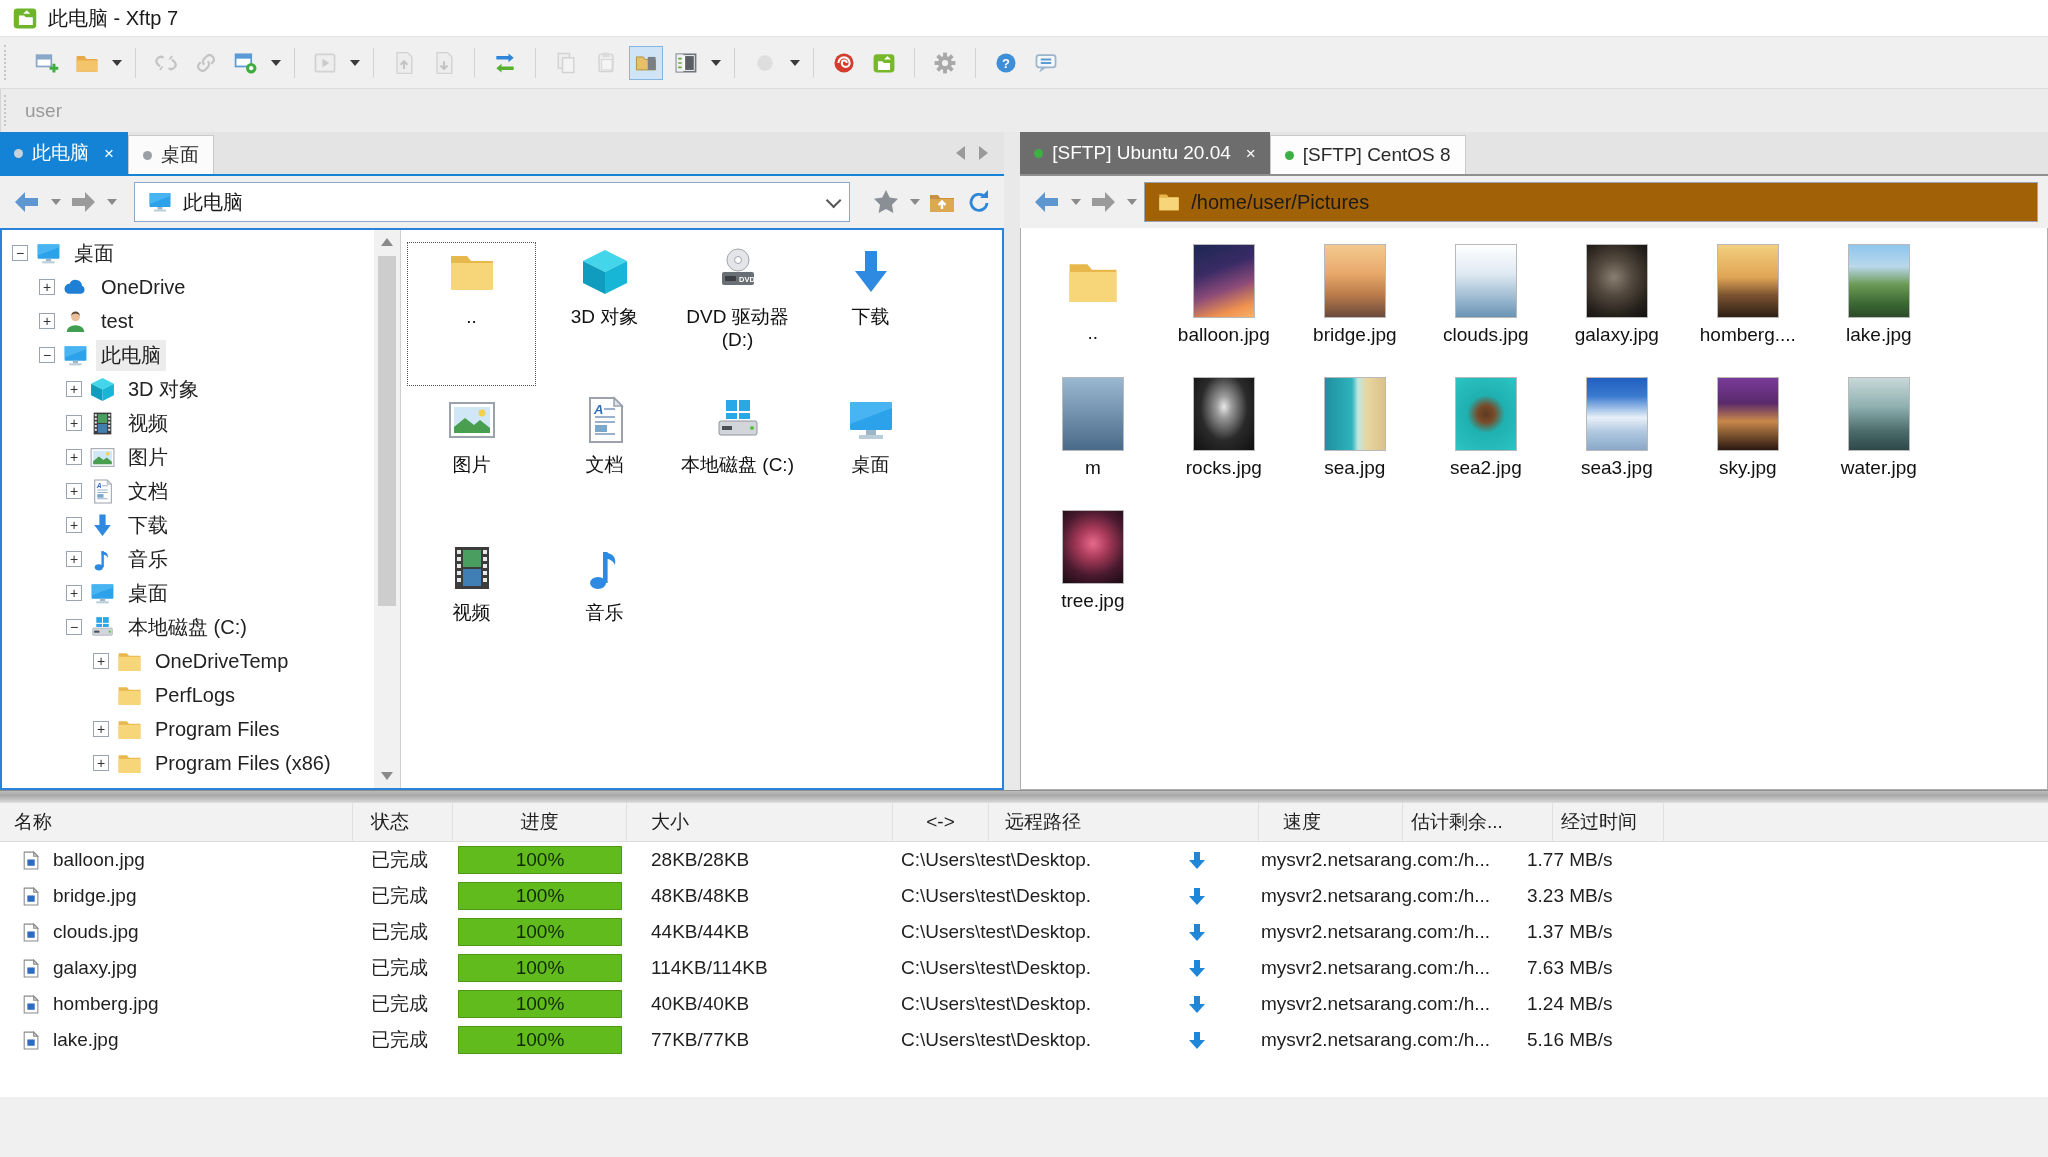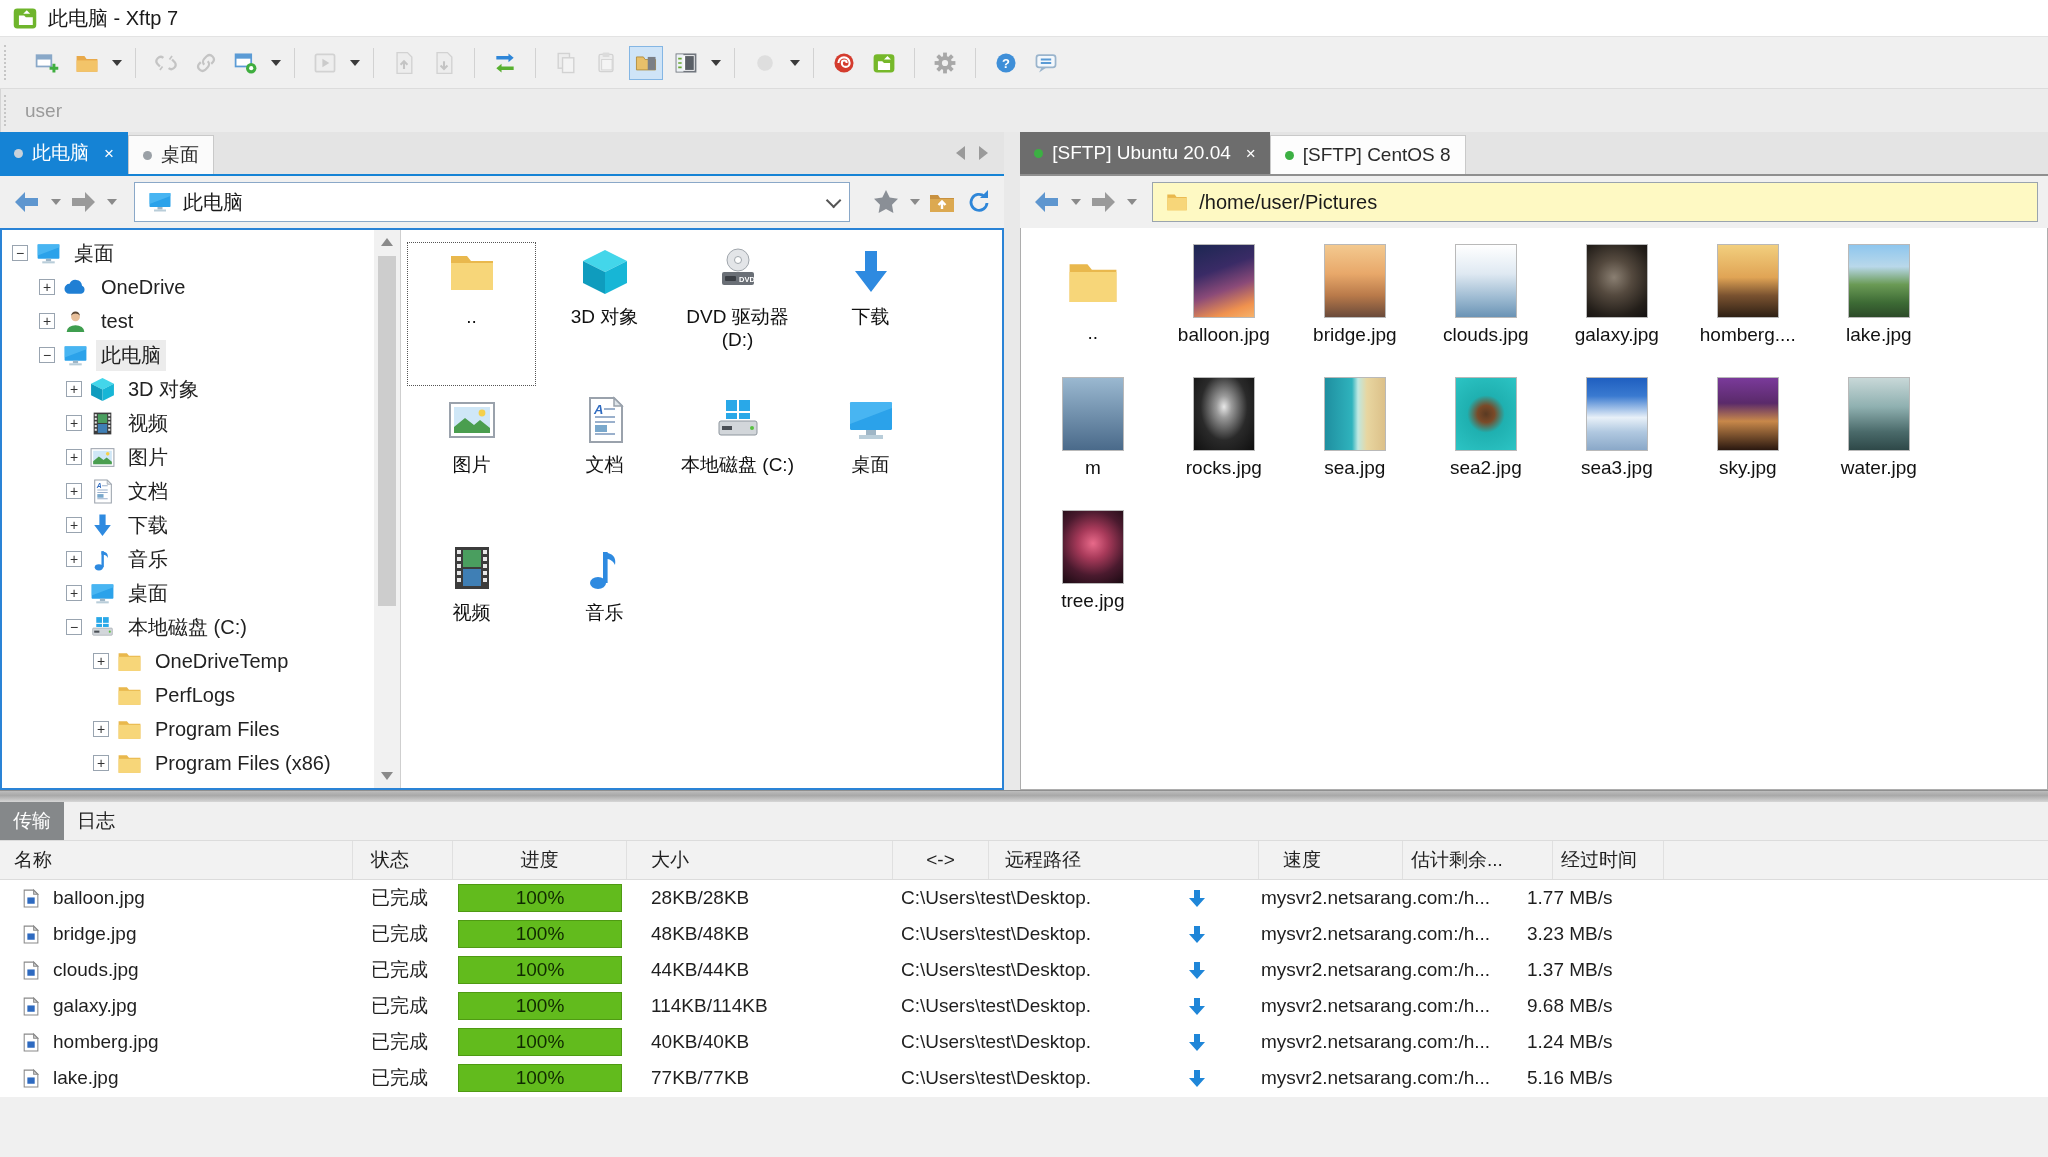--- a/index.html
+++ b/index.html
@@ -57,21 +57,21 @@
   .tab-nav { display:flex; align-items:center; gap:14px; padding-right:16px; }
   .tri-l { width:0; height:0; border-top:7px solid transparent; border-bottom:7px solid transparent; border-right:9px solid #9a9a9a; }
   .tri-r { width:0; height:0; border-top:7px solid transparent; border-bottom:7px solid transparent; border-left:9px solid #9a9a9a; }
 
   .navrow { height:52px; background:#f0f0f0; display:flex; align-items:center; padding:0 10px 0 12px; gap:7px; }
   .nav-ic { width:30px; height:30px; flex:0 0 auto; }
   .combo { flex:1; height:40px; background:#fff; border:1px solid #8aa8c8; display:flex; align-items:center; gap:10px; padding:0 12px; margin:0 14px 0 10px; }
   .combo .ci { width:26px; height:26px; }
   .combo .ctext { font-size:20px; color:#1a1a1a; }
   .chev { margin-left:auto; width:11px; height:11px; border-right:2px solid #555; border-bottom:2px solid #555; transform:rotate(45deg) translateY(-3px); }
-  .pathfield { flex:1; height:40px; background:#fef9c3; border:1px solid #9aa4ae; display:flex; align-items:center; gap:10px; padding:0 12px; margin-left:8px; }
+  .pathfield { flex:1; height:40px; background:#a16207; border:1px solid #9aa4ae; display:flex; align-items:center; gap:10px; padding:0 12px; }
   .pathfield .ci { width:24px; height:24px; }
   .pathfield .ctext { font-size:20px; color:#1a1a1a; }
 
   .content.left-content { flex:1; border:2px solid #2a83d6; background:#fff; display:flex; overflow:hidden; }
   .tree { width:372px; overflow:hidden; padding-top:6px; }
   .tree-row { height:34px; display:flex; align-items:center; gap:7px; font-size:20px; white-space:nowrap; }
   .expander { width:16px; height:16px; border:1px solid #99a4b0; background:#fff; flex:0 0 auto;
               display:flex; align-items:center; justify-content:center; font-size:14px; line-height:1; color:#333; }
   .expander.none { border:none; }
   .tree-ic { width:27px; height:27px; flex:0 0 auto; }
@@ -823,24 +823,20 @@
             <div class="flabel">tree.jpg</div>
           </div>
         </div>
     </div>
 
   </div>
 
   <div class="hsplit"></div>
 
   <div class="transfer">
-    <div class="ttabs" id="ttabs">
-        <div class="ttab active">传输</div>
-        <div class="ttab">日志</div>
-      </div>
     <div class="thead" id="thead">
         <div class="th" style="width: 353px; padding-left: 14px;">
           <span>名称</span>
         </div>
         <div class="th" style="width: 100px; padding-left: 18px;">
           <span>状态</span>
         </div>
         <div class="th" style="width: 174px; justify-content: center;">
           <span>进度</span>
         </div>
@@ -1017,21 +1013,21 @@
             <span class="dirarrow">
               <svg viewBox="0 0 20 20">
                 <path d="M7 2h6v8h5l-8 9-8-9h5z" fill="#1f86d8"></path>
               </svg>
             </span>
           </div>
           <div class="td" style="width: 270px; padding-left: 16px;">
             <span>mysvr2.netsarang.com:/h...</span>
           </div>
           <div class="td" style="width: 144px; padding-left: 12px;">
-            <span>9.68 MB/s</span>
+            <span>7.63 MB/s</span>
           </div>
           <div class="td" style="width: 150px;"></div>
           <div class="td" style="width: 111px;"></div>
         </div>
         <div class="trow">
           <div class="td" style="width: 353px;">
             <span class="fpic">
               <svg viewBox="0 0 20 20">
                 <path d="M4 2h9l4 4v12H4z" fill="#fff" stroke="#8a8a8a"></path>
                 <path d="M13 2l4 4h-4z" fill="#d8d8d8" stroke="#8a8a8a"></path>

